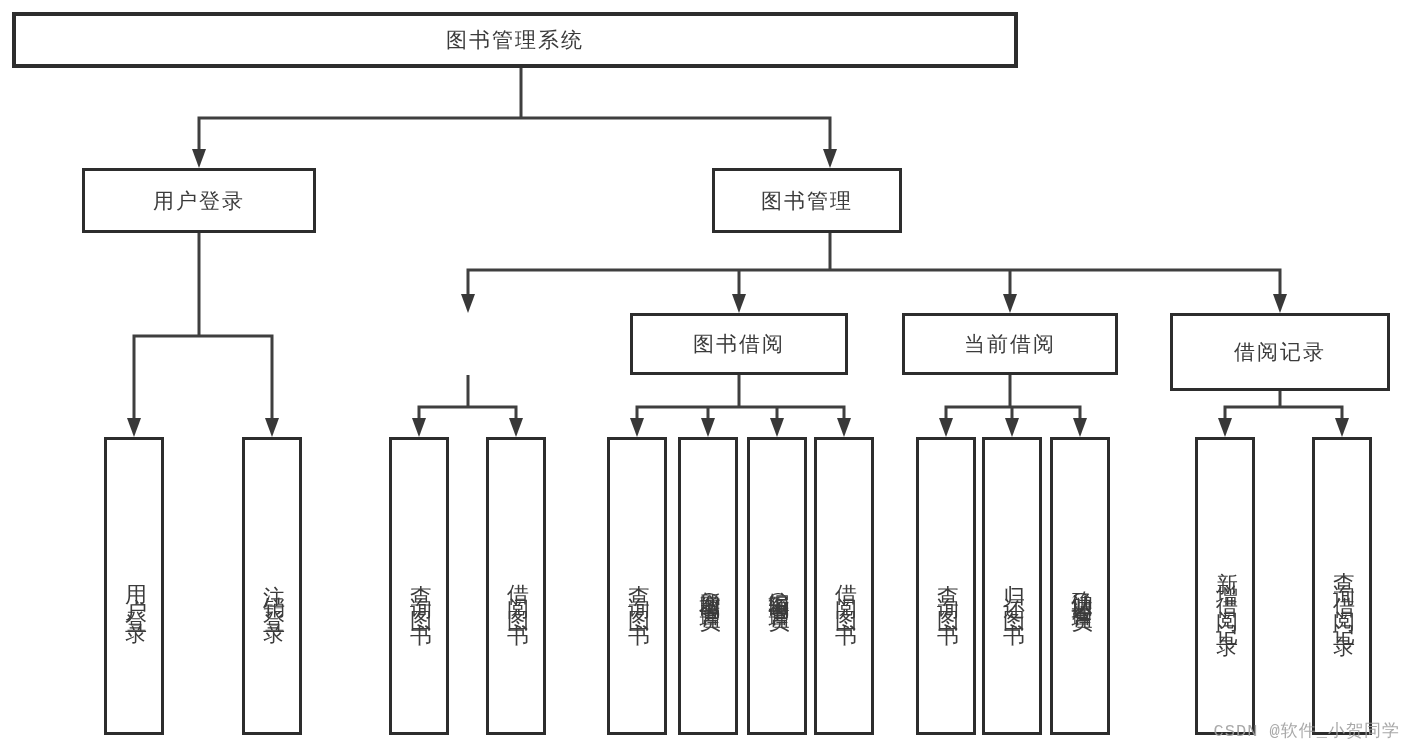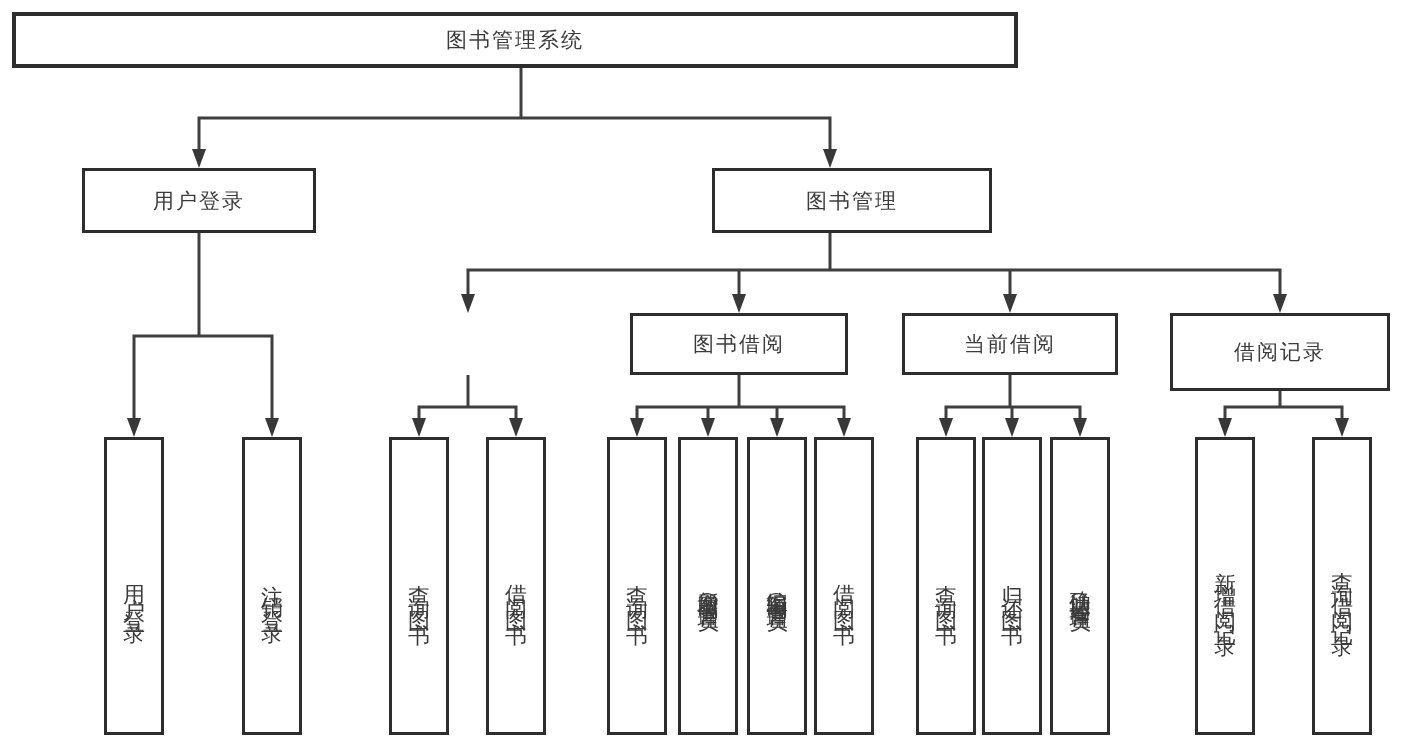--- a/index.html
+++ b/index.html
@@ -1,18 +1,18 @@
 <!DOCTYPE html>
 <html><head>
 <meta charset="utf-8">
 <style>
   html,body{margin:0;padding:0;background:#ffffff;}
   .stage{
     position:relative;width:1405px;height:747px;background:#ffffff;overflow:hidden;
-    font-family:Liberation Sans, sans-serif;
+    font-family:Liberation Mono, monospace;
   }
   .wires{position:absolute;left:0;top:0;z-index:1;}
   .wires path{stroke:#3f3f3f;stroke-width:3;fill:none;}
   .wires polygon{fill:#383838;stroke:none;}
   .box{
     position:absolute;z-index:2;background:#ffffff;border:3px solid #2d2d2d;
     box-sizing:border-box;display:flex;align-items:center;justify-content:center;
     color:#3b3b3b;
   }
   .box.root{border-width:4px;}
@@ -77,21 +77,21 @@
     </g>
   </svg>
 
   <div class="box root" style="left:12px;top:12px;width:1006px;height:56px">
     <span class="hlabel">图书管理系统</span>
   </div>
 
   <div class="box" style="left:82px;top:168px;width:234px;height:65px">
     <span class="hlabel">用户登录</span>
   </div>
-  <div class="box" style="left:712px;top:168px;width:280px;height:65px">
+  <div class="box" style="left:712px;top:168px;width:190px;height:65px">
     <span class="hlabel">图书管理</span>
   </div>
 
   <div class="box" style="left:630px;top:313px;width:218px;height:62px">
     <span class="hlabel">图书借阅</span>
   </div>
   <div class="box" style="left:902px;top:313px;width:216px;height:62px">
     <span class="hlabel">当前借阅</span>
   </div>
   <div class="box" style="left:1170px;top:313px;width:220px;height:78px">
@@ -135,13 +135,14 @@
     <span class="vtext tight">确认归还（管理员）</span>
   </div>
 
   <div class="box" style="left:1195px;top:437px;width:60px;height:298px">
     <span class="vtext">新增借阅记录</span>
   </div>
   <div class="box" style="left:1312px;top:437px;width:60px;height:298px">
     <span class="vtext">查询借阅记录</span>
   </div>
 
+  <div class="watermark">CSDN @软件_小贺同学</div>
 </div>
 
 </body></html>

